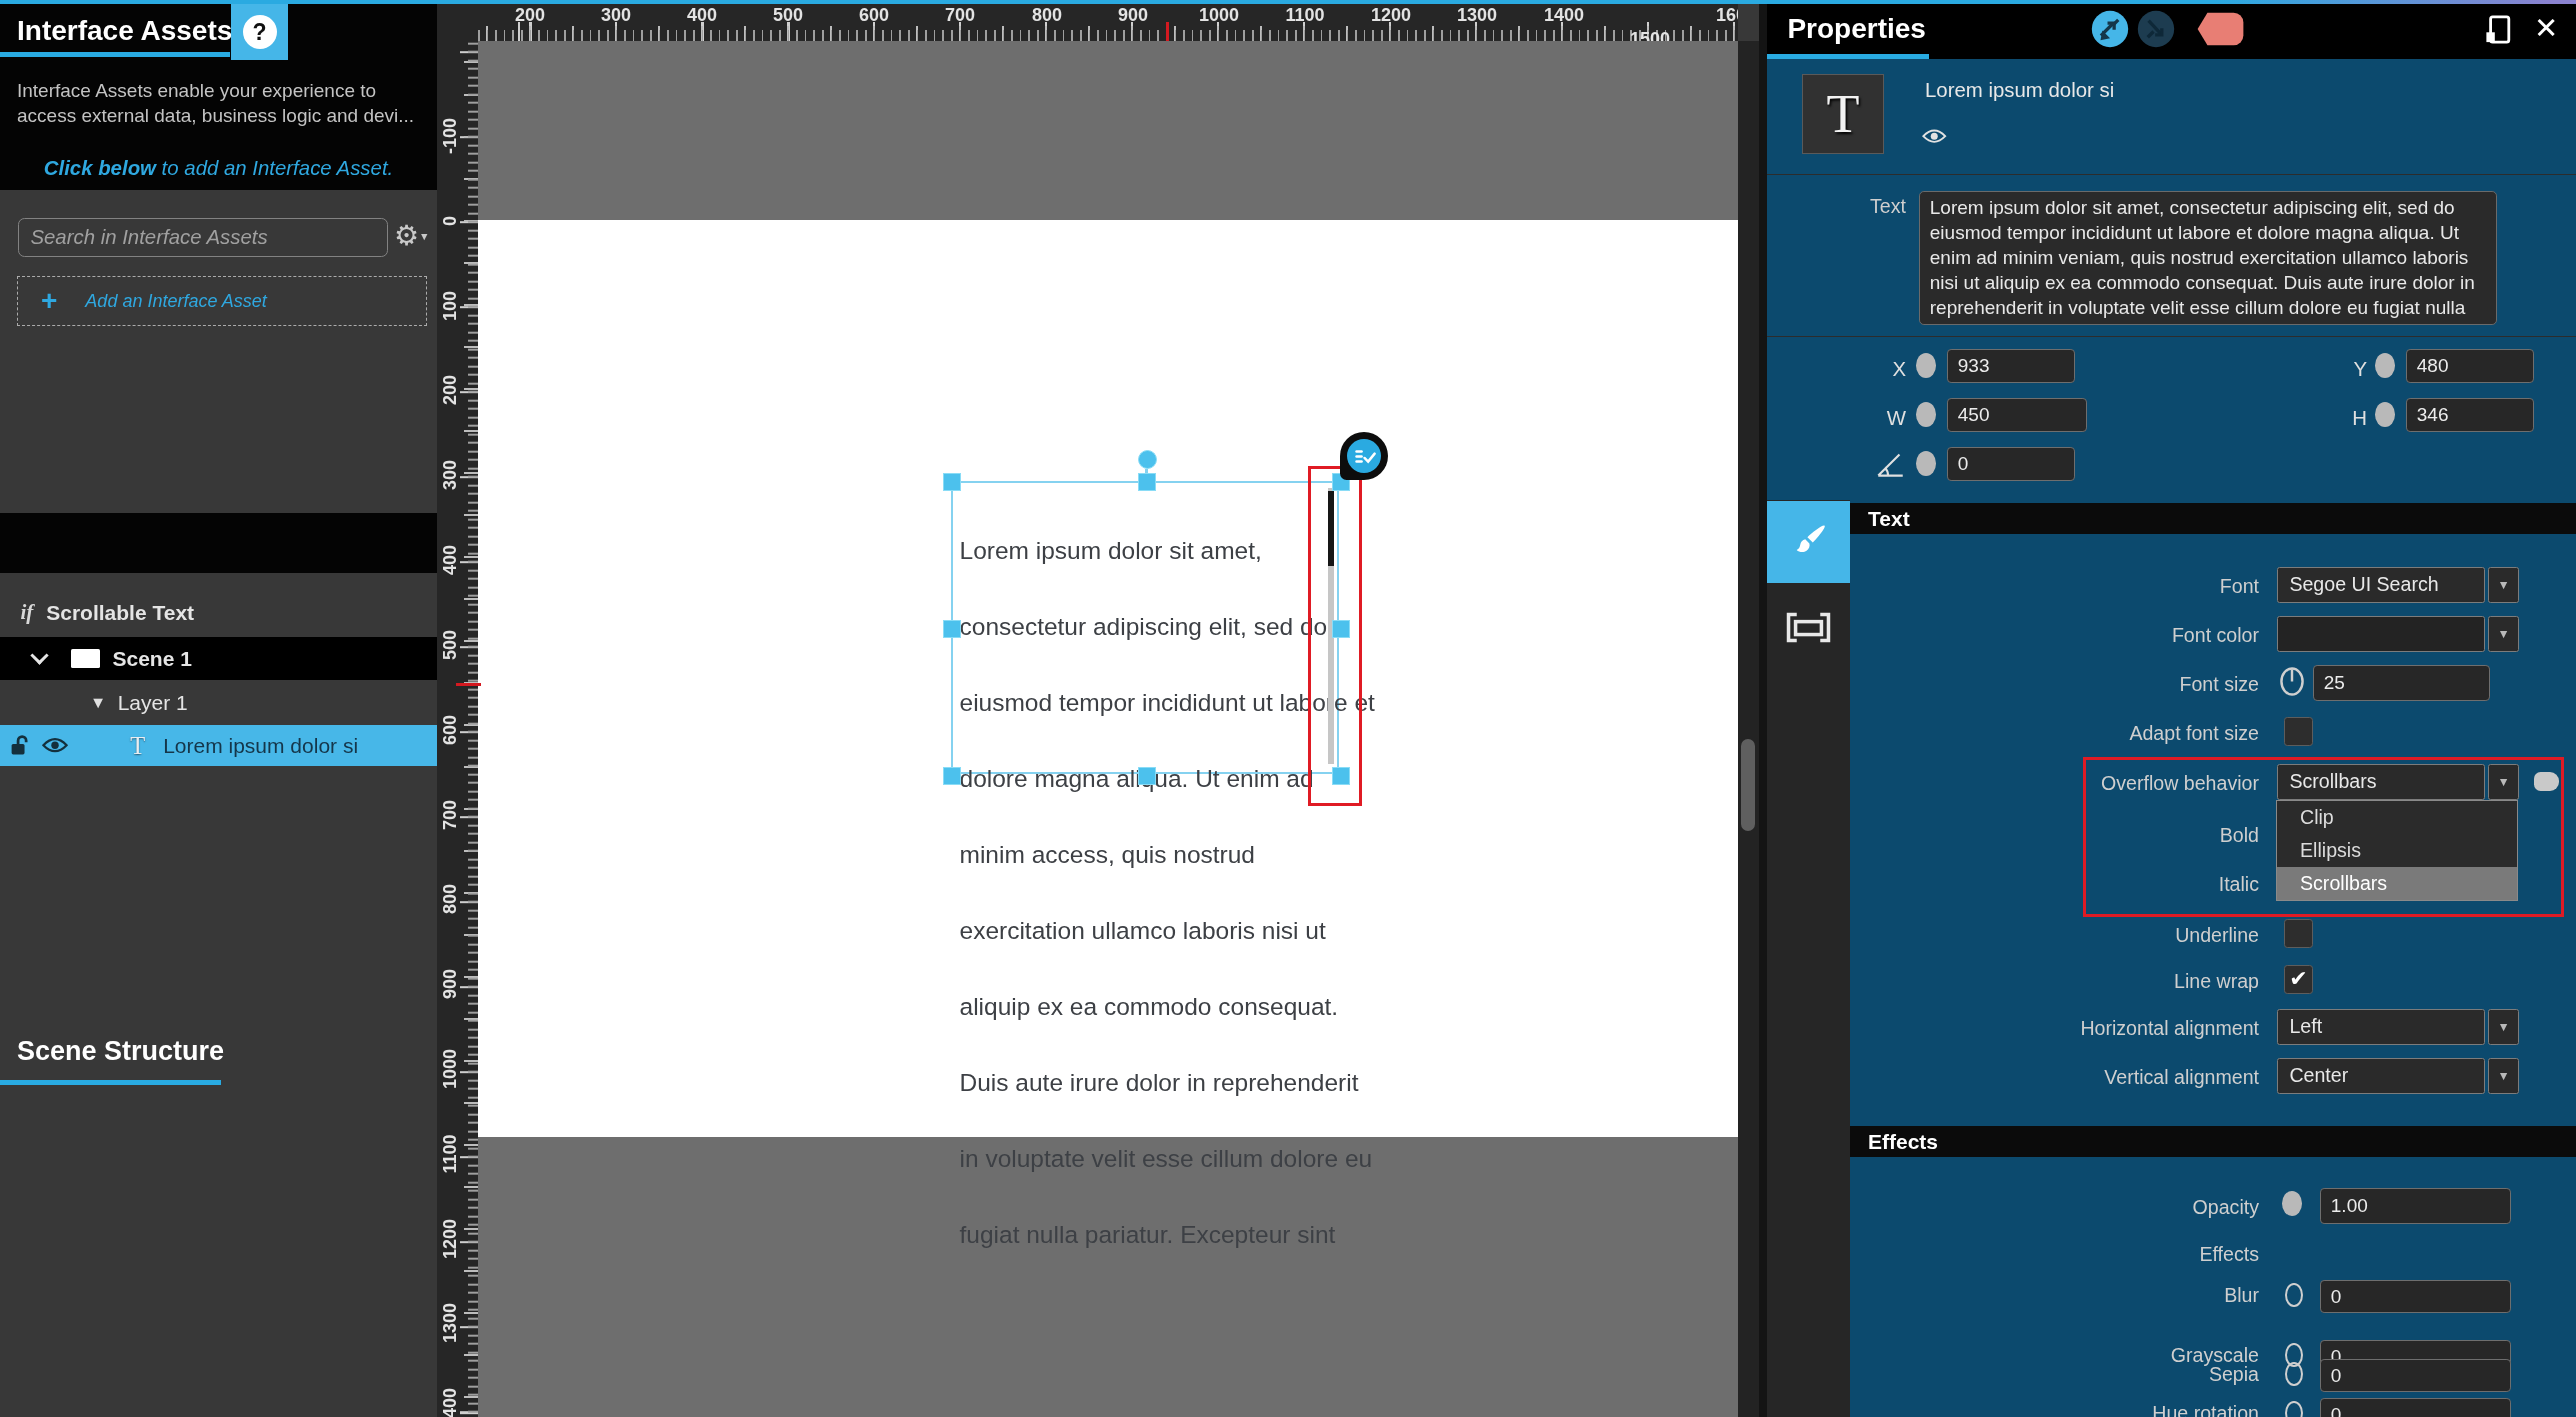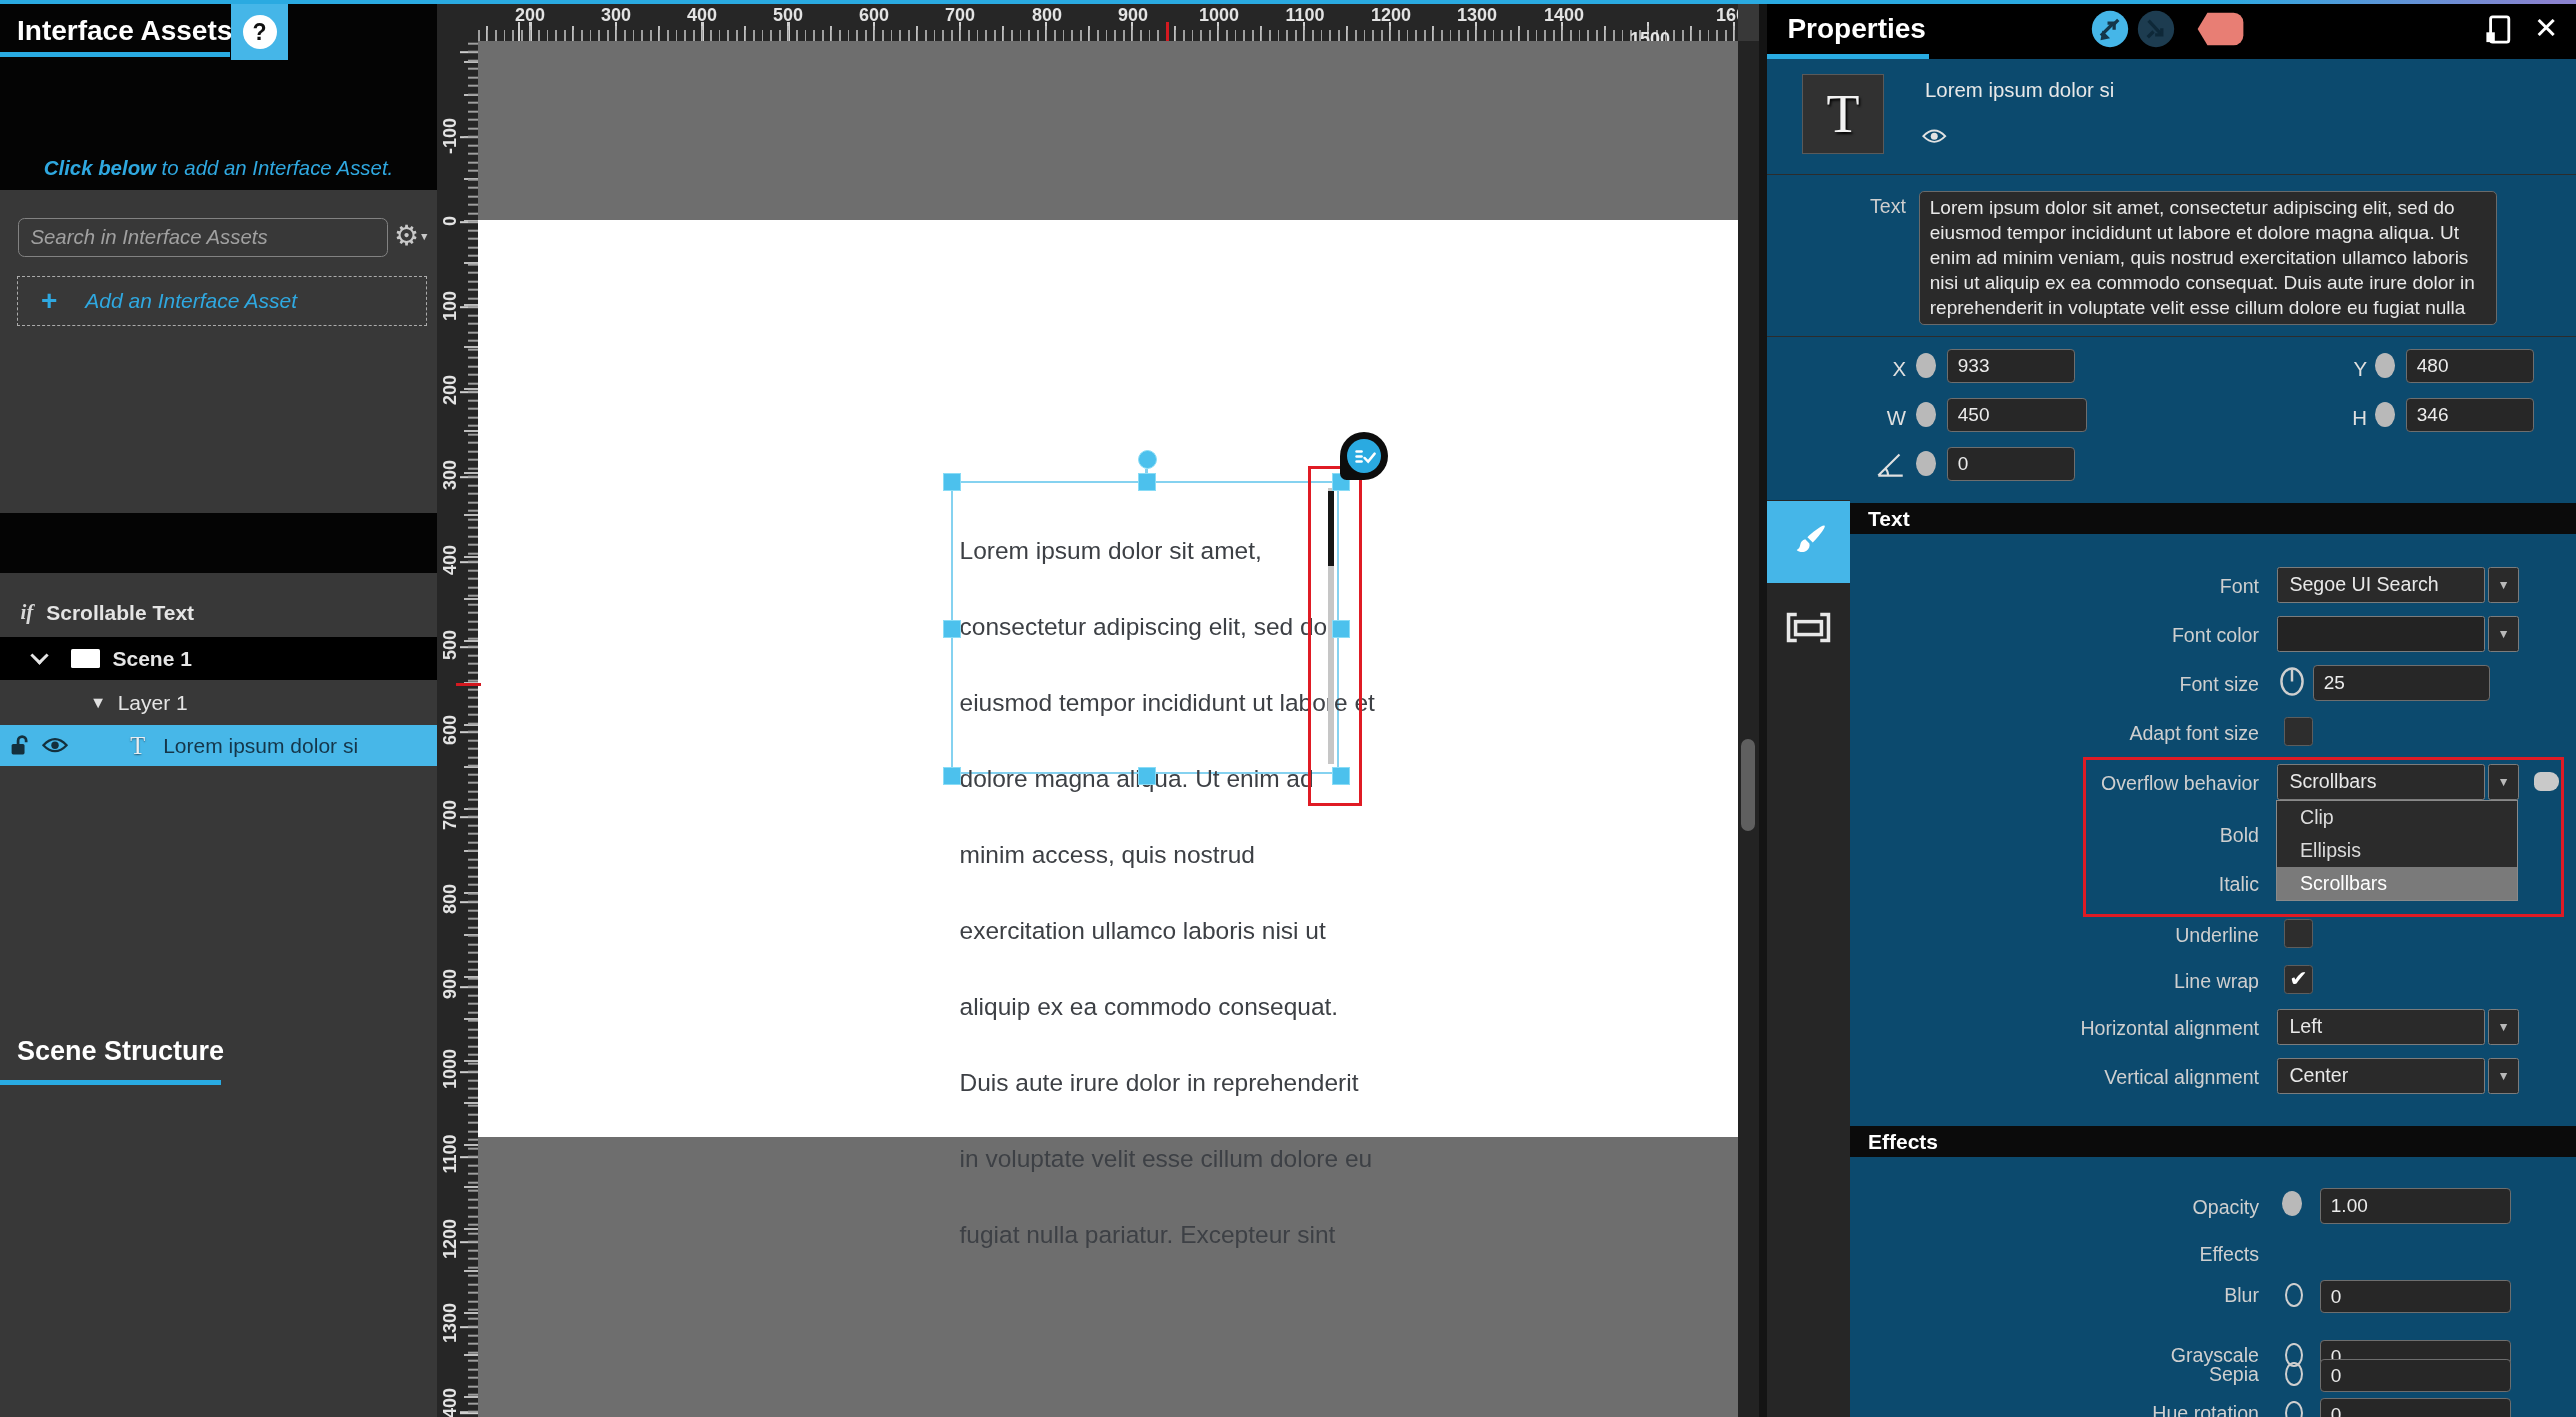--- a/index.html
+++ b/index.html
@@ -26,21 +26,21 @@
   #ia-cta b { font-weight:bold; }
   #ia-search { left:18px; top:218px; width:370px; height:39px; background:transparent;
     border:1.6px solid #828282; border-radius:6.5px; color:#a9a9a9; font-style:italic; font-size:20.4px;
     padding:0 11.4px; outline:none; font-family:"Liberation Sans",sans-serif; }
   #ia-search::placeholder { color:#a0a0a0; }
   #ia-gear { left:394px; top:222px; font-size:28px; color:#c9c9c9; line-height:28px; }
   #ia-gear .drop { font-size:10.6px; vertical-align:bottom; }
   #ia-add { left:17px; top:276px; width:410px; height:50px; border:1.6px dashed #ababab;
     display:flex; align-items:center; }
   #ia-add .plus { color:#2fa8e0; font-size:28px; margin:0 28px 0 23px; font-weight:bold; }
-  #ia-add .lbl { color:#2fa8e0; font-size:21px; font-style:italic; }
+  #ia-add .lbl { color:#2fa8e0; font-size:18px; font-style:italic; }
 
   #ss-head { left:0; top:513px; width:437px; height:60px; }
   #ss-title { left:17px; top:523px; font-size:27px; font-weight:bold; color:#fff; }
   #ss-ul { left:0; top:567px; width:221px; }
   .tree-row { left:0; width:437px; height:41px; display:flex; align-items:center; color:#e5e5e5; font-size:21px; }
   #row-exp { top:592px; }
   #row-exp .ifico { margin-left:20.4px; margin-right:13px; font-style:italic; font-weight:bold;
      font-size:21px; color:#d8d8d8; font-family:"Liberation Serif",serif; }
   #row-exp .t { font-weight:bold; }
   #row-scene { top:637px; height:43px; background:#000; }
@@ -161,20 +161,21 @@
 
 <div id="top-line" class="abs"></div>
 
 <div id="left-panel" class="abs">
   <div id="ia-head" class="abs black-sec">
     <div id="ia-title" class="abs">Interface Assets</div>
     <div id="ia-ul" class="abs blue-ul"></div>
     <div id="ia-help" class="abs">
       <div class="qcirc">?</div>
     </div>
+    <div id="ia-desc" class="abs">Interface Assets enable your experience to access external data, business logic and devi...</div>
     <div id="ia-cta" class="abs"><b>Click below</b><span> to add an Interface Asset.</span></div>
   </div>
   <input id="ia-search" class="abs" placeholder="Search in Interface Assets" style="">
   <div id="ia-gear" class="abs"><span>⚙</span><span class="drop">▼</span></div>
   <div id="ia-add" class="abs">
     <span class="plus">+</span>
     <span class="lbl">Add an Interface Asset</span>
   </div>
 
   <div id="ss-head" class="abs black-sec">

